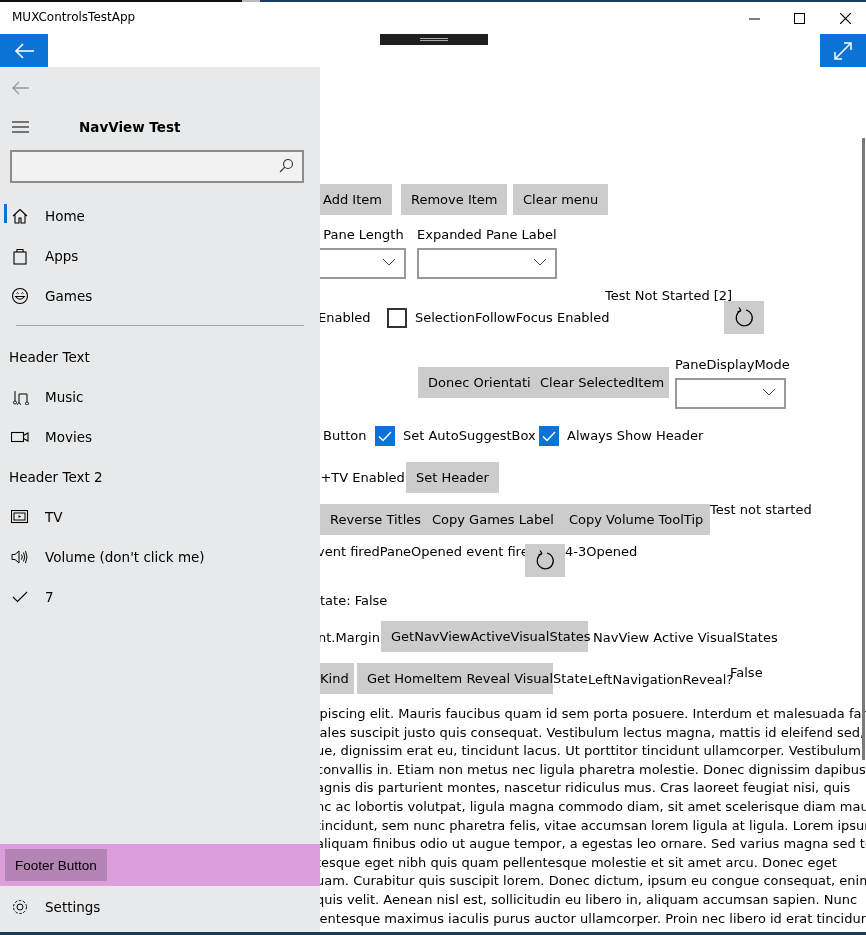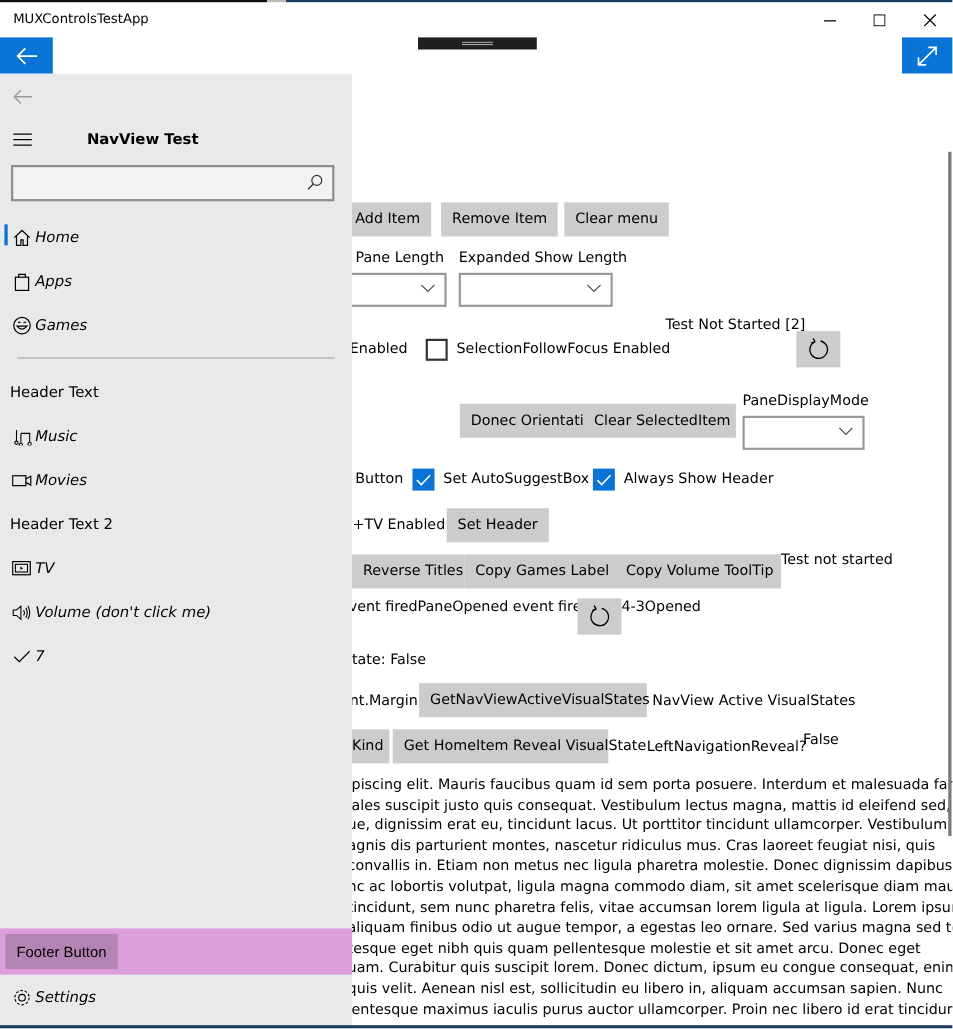--- a/index.html
+++ b/index.html
@@ -21,21 +21,21 @@
   .pane { position: absolute; left: 0; top: 67px; width: 320px; height: 868px; background: #e8e9ea; }
   .pane-back { position: absolute; left: 8px; top: 10px; width: 24px; height: 22px; display: flex; align-items: center; justify-content: center; cursor: pointer; }
   .hamburger { position: absolute; left: 8px; top: 50px; width: 24px; height: 20px; display: flex; align-items: center; justify-content: center; cursor: pointer; }
   .pane-title { position: absolute; left: 79px; top: 52px; font-size: 13.5px; font-weight: 600; }
   .search { position: absolute; left: 10px; top: 83px; width: 294px; height: 33px; border: 2px solid #8c8c8c; background: #f2f2f2; }
   .search input { border: none; background: transparent; width: 250px; height: 29px; padding-left: 6px; outline: none; font-size: 13px; }
   .search .search-icon { position: absolute; right: 8px; top: 6px; cursor: pointer; }
 
   .nav-item { position: absolute; left: 0; width: 320px; height: 40px; display: flex; align-items: center; cursor: pointer; }
   .nav-item .icon { width: 20px; margin-left: 10px; display: flex; align-items: center; justify-content: center; }
-  .nav-item .label { margin-left: 2px; font-size: 13.5px; font-style: italic; }
+  .nav-item .label { margin-left: 15px; font-size: 13.5px; }
   .sel-indicator { position: absolute; left: 4px; top: 137px; width: 3px; height: 19px; background: #0a74d6; }
   .divider { position: absolute; left: 16px; top: 258px; width: 288px; height: 1px; background: #a6a6a6; }
   .nav-header { position: absolute; left: 9px; font-size: 13.5px; font-weight: 400; }
 
   .footer-band { position: absolute; left: 0; top: 777px; width: 320px; height: 42px; background: #dc9fdc; }
   .footer-btn { position: absolute; left: 5px; top: 5px; height: 32px; padding: 0 10px; background: #b484b4; display: flex; align-items: center; font-size: 13.5px; color: #000; cursor: pointer; border: none; }
 
   
   .content { position: absolute; left: 320px; top: 67px; width: 546px; height: 868px; background: #fff; overflow: hidden; }
   .btn { position: absolute; height: 31px; background: #cccccc; display: flex; align-items: center; padding: 0 10px; font-size: 13px; cursor: pointer; white-space: nowrap; border: none; color: #000; font-family: inherit; }
@@ -206,21 +206,21 @@
   </div>
 </div>
 
 <div class="content">
 
   <button class="btn" style="left:-7px;top:117px;padding-left:10px">Add Item</button>
   <button class="btn" style="left:81px;top:117px">Remove Item</button>
   <button class="btn" style="left:193px;top:117px">Clear menu</button>
 
   <span class="txt" style="left:-6px;top:160px">t Pane Length</span>
-  <span class="txt" style="left:97px;top:160px">Expanded Show Length</span>
+  <span class="txt" style="left:97px;top:160px">Expanded Pane Label</span>
   <div class="combo" style="left:-12px;top:181px;width:98px">
     <svg class="chev" width="14" height="10">
         <path d="M1 2L7 8L13 2" fill="none" stroke="#444" stroke-width="1"></path>
       </svg>
   </div>
   <div class="combo" style="left:97px;top:181px;width:140px">
     <svg class="chev" width="14" height="10">
         <path d="M1 2L7 8L13 2" fill="none" stroke="#444" stroke-width="1"></path>
       </svg>
   </div>
@@ -284,22 +284,22 @@
 
   <button class="btn" style="left:-10px;top:596px;width:44px;padding-left:10px">Kind</button>
   <button class="btn" style="left:37px;top:596px;width:196px">Get HomeItem Reveal VisualState</button>
   <span class="txt" style="left:268px;top:605px">LeftNavigationReveal?</span>
   <span class="txt" style="left:410px;top:598px">False</span>
 
   <div class="lorem">
     <div>ipiscing elit. Mauris faucibus quam id sem porta posuere. Interdum et malesuada fames</div>
     <div>lales suscipit justo quis consequat. Vestibulum lectus magna, mattis id eleifend sed,</div>
     <div>ue, dignissim erat eu, tincidunt lacus. Ut porttitor tincidunt ullamcorper. Vestibulum</div>
+    <div>convallis in. Etiam non metus nec ligula pharetra molestie. Donec dignissim dapibus</div>
     <div>agnis dis parturient montes, nascetur ridiculus mus. Cras laoreet feugiat nisi, quis</div>
-    <div>convallis in. Etiam non metus nec ligula pharetra molestie. Donec dignissim dapibus</div>
     <div>nc ac lobortis volutpat, ligula magna commodo diam, sit amet scelerisque diam mauris</div>
     <div> tincidunt, sem nunc pharetra felis, vitae accumsan lorem ligula at ligula. Lorem ipsum</div>
     <div>aliquam finibus odio ut augue tempor, a egestas leo ornare. Sed varius magna sed tellus</div>
     <div>tesque eget nibh quis quam pellentesque molestie et sit amet arcu. Donec eget</div>
     <div>uam. Curabitur quis suscipit lorem. Donec dictum, ipsum eu congue consequat, enim</div>
     <div>quis velit. Aenean nisl est, sollicitudin eu libero in, aliquam accumsan sapien. Nunc</div>
     <div>lentesque maximus iaculis purus auctor ullamcorper. Proin nec libero id erat tincidunt</div>
   </div>
 </div>
 

